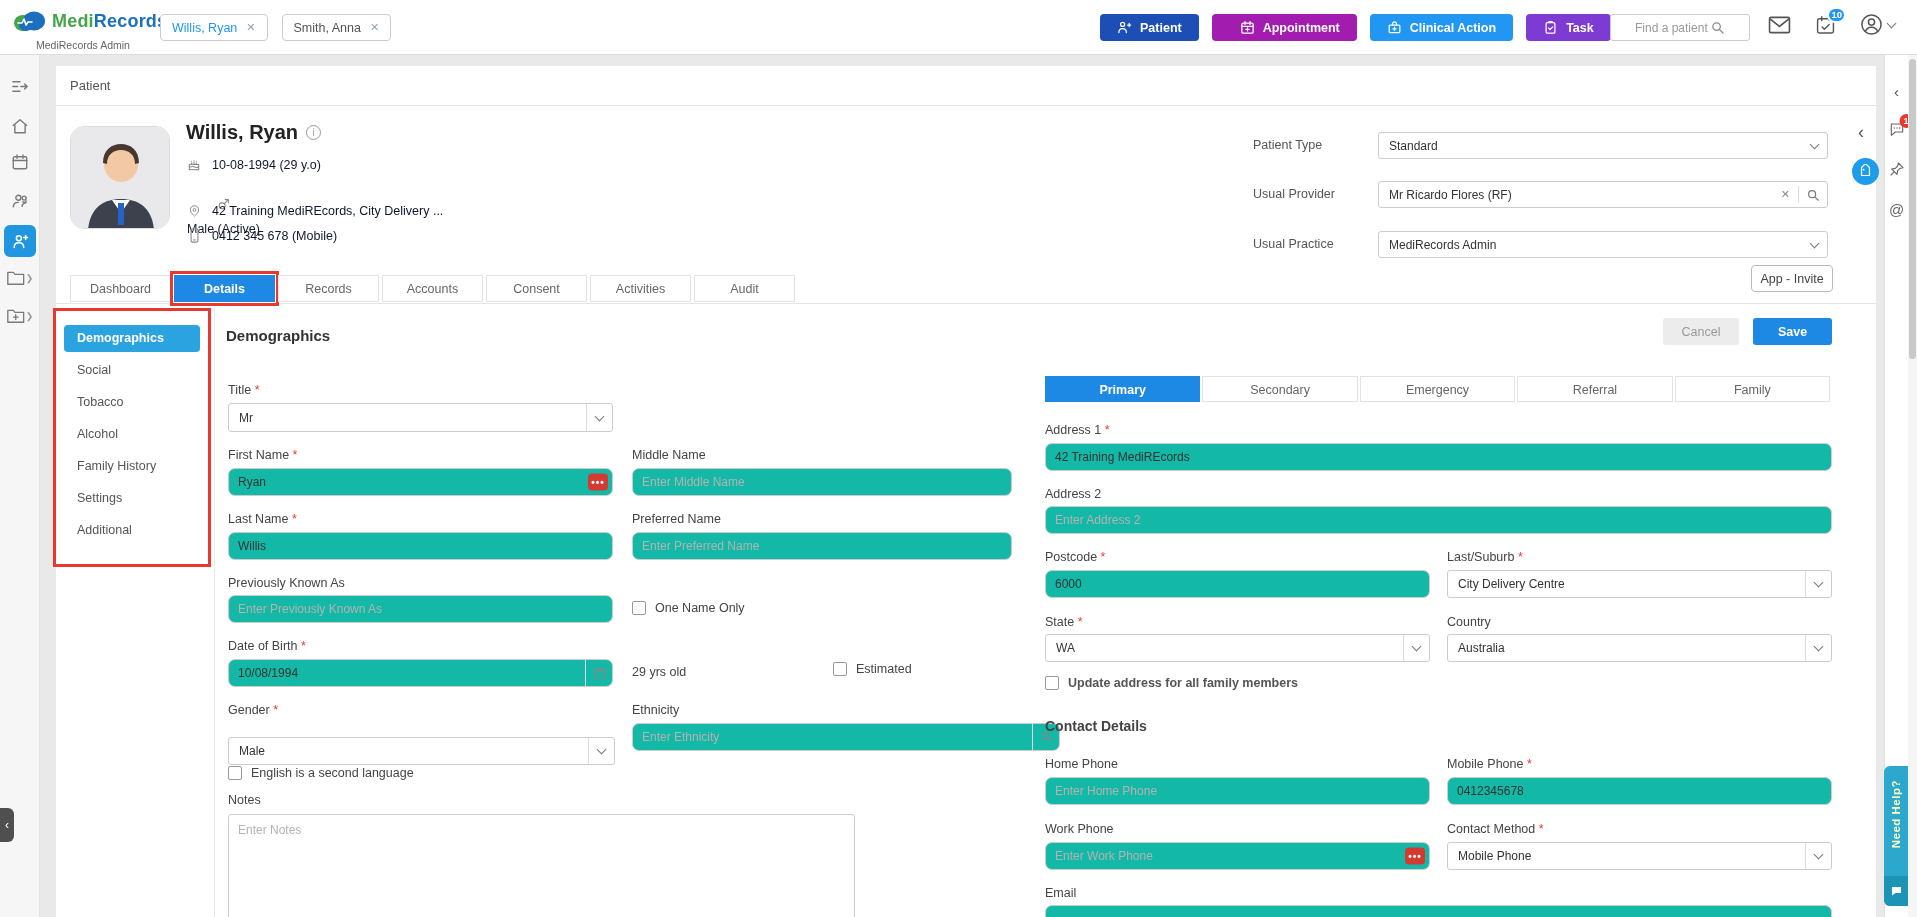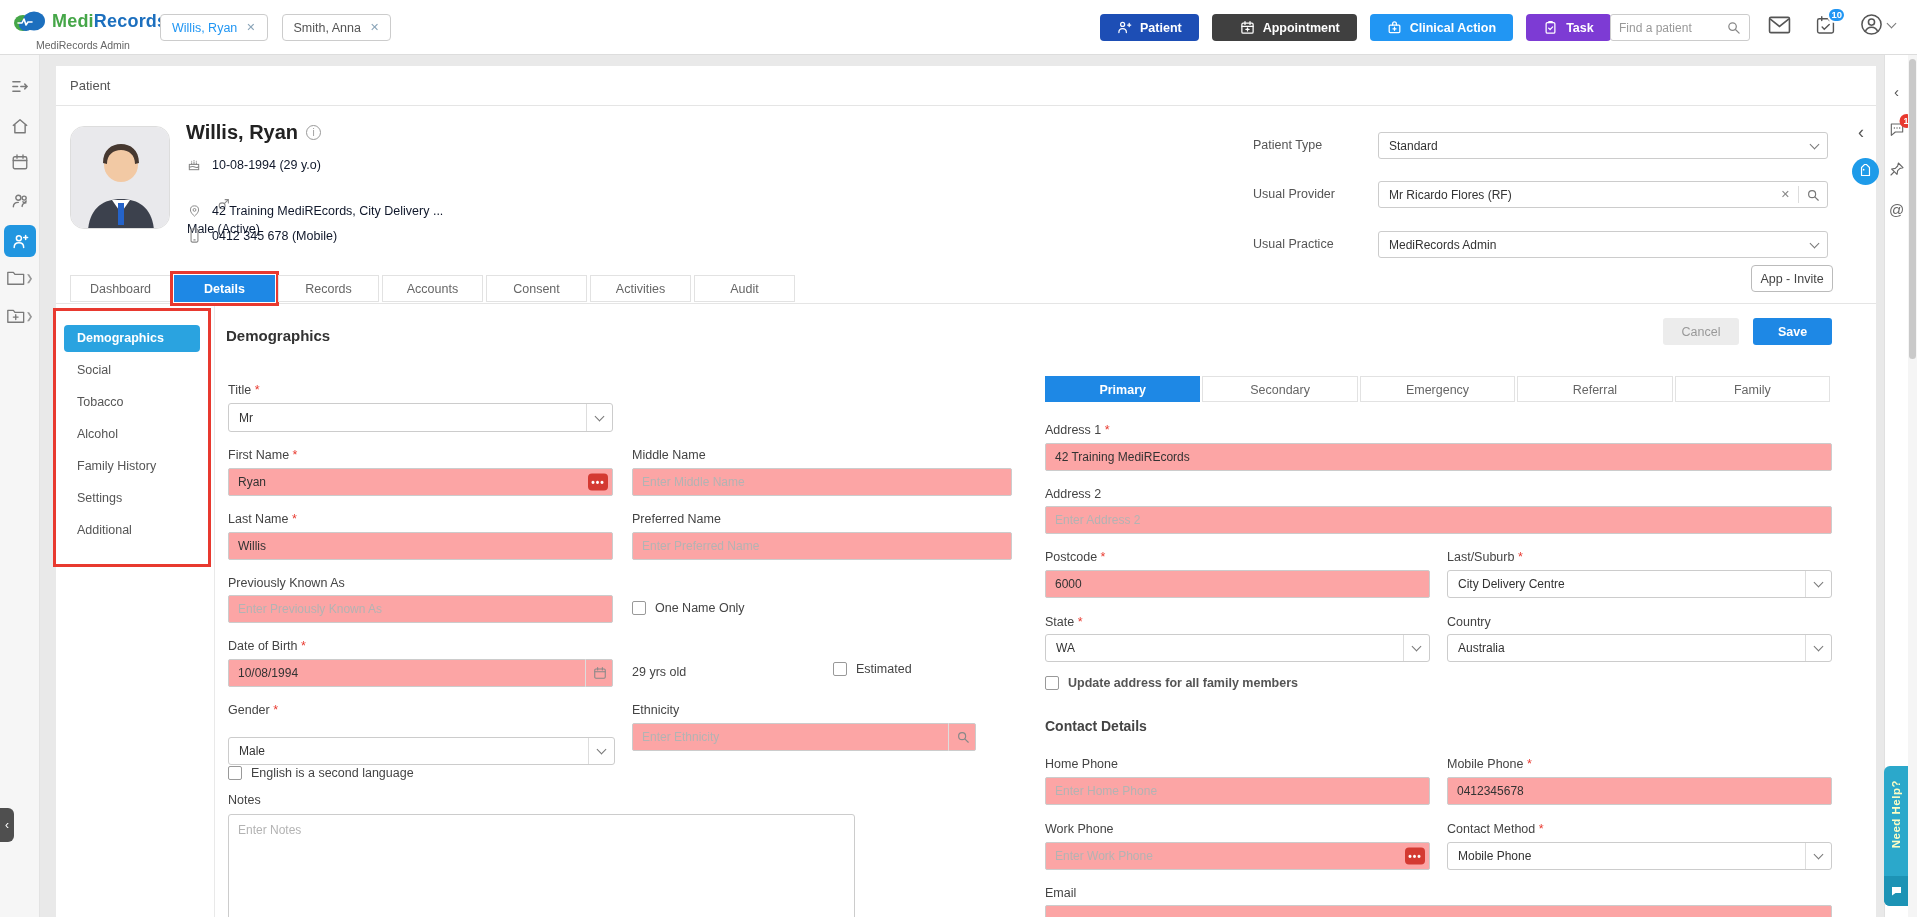--- a/index.html
+++ b/index.html
@@ -17,24 +17,24 @@
   .admin-label { position:absolute; left:36px; top:39px; font-size:10.5px; color:#666; }
   .chips { position:absolute; left:160px; top:14px; display:flex; gap:14px; }
   .chip { height:27px; border:1px solid #ccc; border-radius:4px; background:#fff; display:flex;
           align-items:center; padding:0 11px; font-size:12.5px; gap:9px; color:#555; cursor:pointer; }
   .chip.active { color:#2196f3; }
   .chip .x { font-size:11px; color:#8aa4b8; }
   .actions { position:absolute; left:1100px; top:14px; display:flex; gap:13px; }
   .btn { height:27px; border:none; border-radius:4px; color:#fff; font-weight:bold; font-size:12.5px;
          display:flex; align-items:center; gap:8px; padding:0 17px; cursor:pointer;
          font-family:"Liberation Sans",sans-serif; }
-  .btn-patient { background:#1d4eb5; } .btn-appt { background:#404040;padding-left:28px; }
+  .btn-patient { background:#1d4eb5; } .btn-appt { background:#a21caf;padding-left:28px; }
   .btn-clin { background:#2196f3; } .btn-task { background:#7d3bd4; }
   .search { position:absolute; left:1610px; top:14px; width:140px; height:27px; border:1px solid #ccc;
-            border-radius:3px; display:flex; align-items:center; padding:0 8px; background:#fff; }
+            border-radius:3px; display:flex; align-items:center; padding:0 24px; background:#fff; }
   .search input { border:0; outline:0; flex:1; font-size:12px; color:#333; min-width:0;
                   font-family:"Liberation Sans",sans-serif; }
   .search input::placeholder { color:#999; }
   .hdr-icons { position:absolute; left:1768px; top:13px; display:flex; gap:24px; align-items:center; color:#555;justify-content:flex-end; }
   .icn-wrap { position:relative; cursor:pointer; }
   .badge-blue { position:absolute; top:-8px; right:-10px; background:#2196f3; color:#fff; border-radius:9px;
                 min-width:17px; height:16px; font-size:9.5px; font-weight:bold; display:flex; align-items:center;
                 justify-content:center; border:2px solid #fff; padding:0 2px; }
   .acct { display:flex; align-items:center; gap:5px; cursor:pointer; }
 
@@ -100,21 +100,21 @@
   
   .form-head { position:absolute; left:170px; top:261px; font-size:15px; font-weight:bold; color:#333; }
   .btn-cancel { position:absolute; left:1607px; top:252px; width:76px; height:27px; background:#ececec;
                 color:#999; border:none; border-radius:3px; font-size:12.5px; cursor:pointer;
                 font-family:"Liberation Sans",sans-serif; }
   .btn-save { position:absolute; left:1697px; top:252px; width:79px; height:27px; background:#1e88e5;
               color:#fff; font-weight:bold; border:none; border-radius:3px; font-size:12.5px; cursor:pointer;
               font-family:"Liberation Sans",sans-serif; }
   .lbl { position:absolute; font-size:12.5px; color:#444; }
   .lbl.req::after { content:" *"; color:#e8392f; }
-  .inp { position:absolute; height:28px; border:1px solid #ccc; border-radius:2px; background:#fca5a5;
+  .inp { position:absolute; height:28px; border:1px solid #ccc; border-radius:7px; background:#14b8a6;
          font-size:12px; color:#333; padding:0 9px; font-family:"Liberation Sans",sans-serif; }
   input.inp { outline:none; }
   .inp::placeholder { color:#b3b3b3; }
   .inpwrap { position:absolute; }
   .inpwrap .inp { position:static; width:100%; height:28px; display:block; }
   .extbadge { position:absolute; right:5px; top:50%; transform:translateY(-50%); width:20px; height:17px;
               background:#d43a32; border-radius:4px; color:#fff; font-size:10px; display:flex;
               align-items:center; justify-content:center; letter-spacing:1px; font-weight:bold; }
   .icon-right { position:absolute; right:0; top:0; bottom:0; width:28px; display:flex; align-items:center;
                 justify-content:center; border-left:1px solid #ddd; color:#777; }
@@ -470,21 +470,21 @@
     </div>
 
     <span class="lbl req" style="left:172px; top:637px;">Gender</span>
     <div class="ctrl" style="left:172px; top:671px; width:387px; height:28px;">
       <span>Male</span>
       <span class="chevbox div">
           <span class="chev"></span>
         </span>
     </div>
     <span class="lbl" style="left:576px; top:637px;">Ethnicity</span>
-    <div class="inpwrap" style="left:576px; top:657px; width:344px;">
+    <div class="inpwrap" style="left:576px; top:657px; width:428px;">
       <input class="inp" placeholder="Enter Ethnicity" style="">
       <span class="icon-right">
         <svg width="14" height="14" viewBox="0 0 24 24" fill="none" stroke="#888" stroke-width="2" stroke-linecap="round">
           <circle cx="10.5" cy="10.5" r="6"></circle>
             <path d="M15.5 15.5L21 21"></path>
         </svg>
       </span>
     </div>
 
     <div class="cbrow" style="left:172px; top:700px;">

